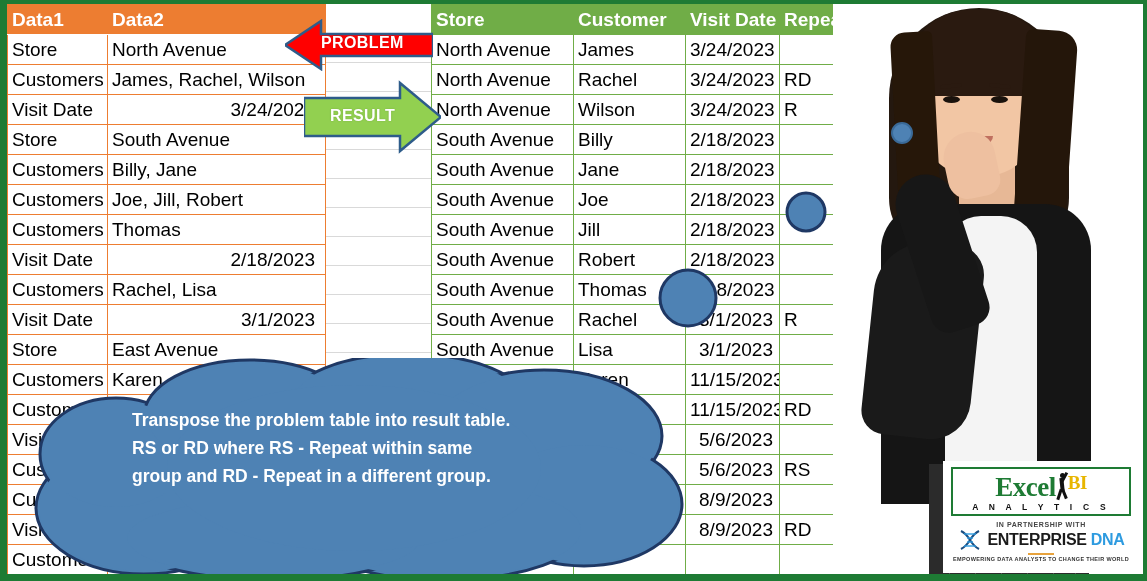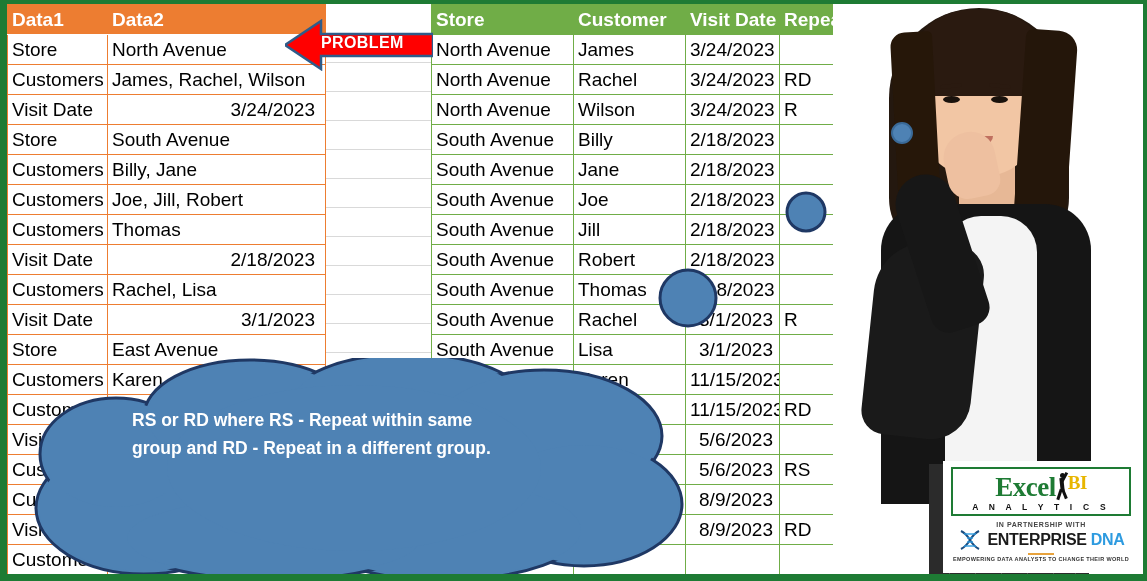--- a/index.html
+++ b/index.html
@@ -525,20 +525,26 @@
     <div class="earring l"></div>
   </div>
 
   <div class="arrow-wrap" id="problem-arrow">
     <svg viewBox="0 0 148 52" preserveAspectRatio="none">
       <polygon points="0,26 36,2 36,15 148,15 148,37 36,37 36,50" fill="#FF0000" stroke="#2E5C8A" stroke-width="2.5"></polygon>
     </svg>
     <span class="arrow-label" id="problem-label">PROBLEM</span>
   </div>
 
+  <div class="arrow-wrap" id="result-arrow">
+    <svg viewBox="0 0 137 75" preserveAspectRatio="none">
+      <polygon points="137,38 96,4 96,19 0,19 0,57 96,57 96,72" fill="#92D050" stroke="#2E5C8A" stroke-width="2.5"></polygon>
+    </svg>
+    <span class="arrow-label" id="result-label">RESULT</span>
+  </div>
 
   <div id="cloud">
     <svg viewBox="0 0 680 218">
       <g fill="#4E82B4" stroke="#1F3864" stroke-width="3">
 
         <circle cx="648" cy="-52" r="21"></circle>
         <circle cx="617" cy="-85" r="27"></circle>
 
         <ellipse cx="120" cy="150" rx="108" ry="66"></ellipse>
         <ellipse cx="92" cy="96" rx="76" ry="56"></ellipse>
@@ -557,20 +563,21 @@
         <ellipse cx="226" cy="58" rx="103" ry="53"></ellipse>
         <ellipse cx="384" cy="44" rx="115" ry="45"></ellipse>
         <ellipse cx="520" cy="78" rx="115" ry="63"></ellipse>
         <ellipse cx="560" cy="146" rx="95" ry="59"></ellipse>
         <ellipse cx="420" cy="172" rx="137" ry="47"></ellipse>
         <ellipse cx="250" cy="180" rx="147" ry="39"></ellipse>
         <ellipse cx="330" cy="110" rx="187" ry="83"></ellipse>
       </g>
     </svg>
     <div id="cloud-text">
+        <div>Transpose the problem table into result table.</div>
         <div>RS or RD where RS - Repeat within same</div>
         <div>group and RD - Repeat in a different group.</div>
       </div>
   </div>
 
   <svg style="position:absolute;left:640px;top:190px;width:210px;height:150px;z-index:41;" viewBox="0 0 210 150">
     <circle cx="166" cy="22" r="19" fill="#4E82B4" stroke="#1F3864" stroke-width="3"></circle>
     <circle cx="48" cy="108" r="28" fill="#4E82B4" stroke="#1F3864" stroke-width="3"></circle>
   </svg>
 

